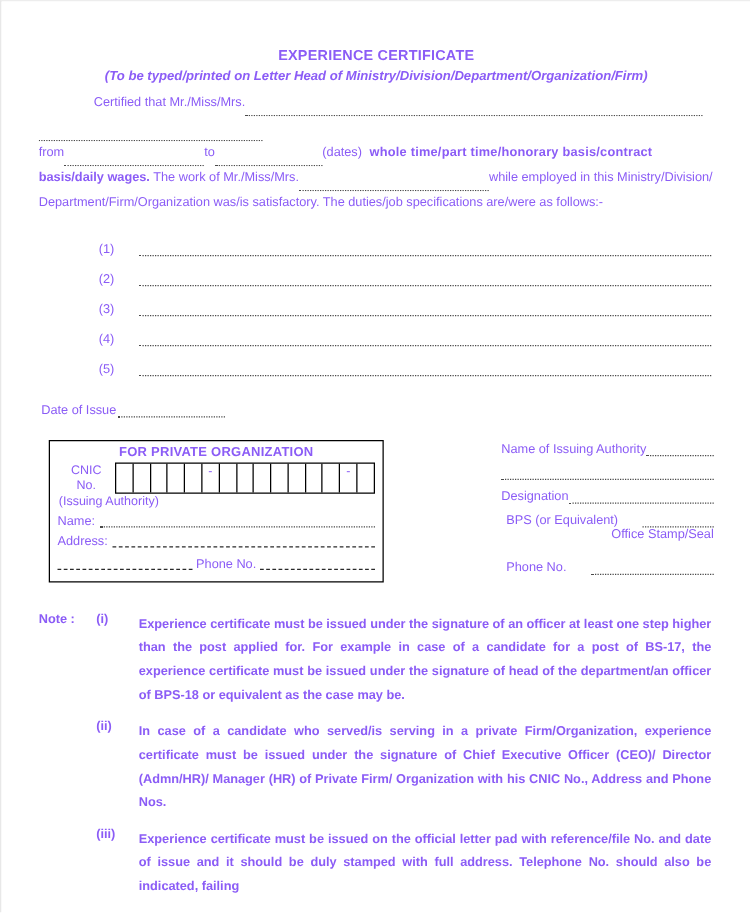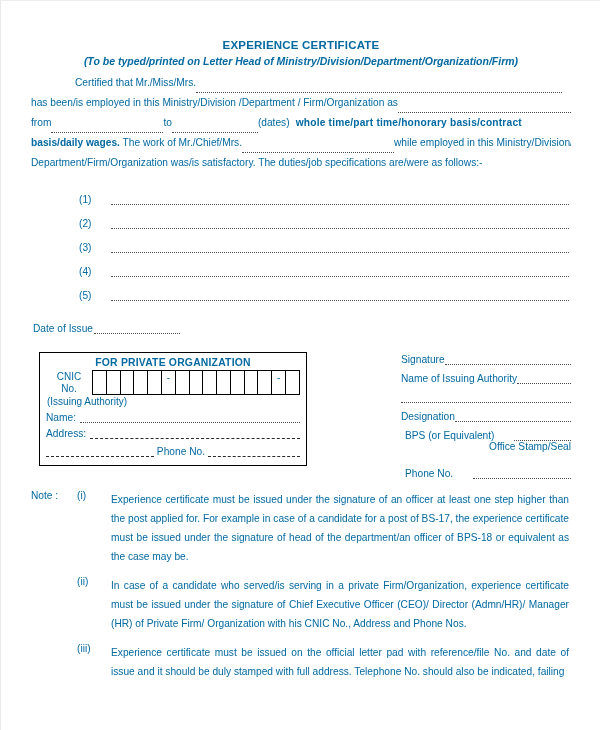--- a/index.html
+++ b/index.html
@@ -9,21 +9,21 @@
   }
   .page {
     position: relative;
     width: 600px;
     height: 730px;
     background: #ffffff;
     box-sizing: border-box;
     border-left: 1px solid #e8e8e8;
     border-top: 1px solid #ededed;
     font-family: "Liberation Sans", sans-serif;
-    color: #0369a1;
+    color: #8b5cf6;
     overflow: hidden;
   }
   .sheet {
     position: absolute;
     left: 30px;
     top: 30px;
     width: 540px;
   }
 
   
@@ -165,21 +165,21 @@
     font-size: 10px;
     line-height: 12px;
   }
   .issuing-auth {
     font-size: 10px;
     margin-top: 1px;
     padding-left: 1px;
   }
   .cnic-field {
     display: flex;
-    align-items: flex-end;
+    align-items: flex-start;
     font-size: 10.2px;
     margin-top: 5px;
   }
   .cnic-field .fl-name { flex: 0 0 auto; }
   .dotline {
     flex: 1 1 auto;
     border-bottom: 1px dotted #4a4a4a;
     height: 9px;
     margin-left: 4px;
   }
@@ -213,20 +213,21 @@
   }
   .sign-line.pad1 { padding-left: 2px; }
   .sign-line.pad2 { padding-left: 6px; gap: 20px; }
   .sign-line.pad3 { padding-left: 12px; flex-direction: column; }
   .sign-line.full-dots .ldr { margin-left: 0; }
 
   
   .notes {
     margin-top: 14px;
     font-size: 10.2px;
+    font-weight: bold;
   }
   .note-row {
     display: flex;
     margin-bottom: 10px;
   }
   .note-key {
     flex: 0 0 46px;
     white-space: nowrap;
   }
   .note-rn {
@@ -249,30 +250,30 @@
     <div class="doc-title">EXPERIENCE CERTIFICATE</div>
     <div class="doc-subtitle">(To be typed/printed on Letter Head of Ministry/Division/Department/Organization/Firm)</div>
 
     <div class="body-block">
 
       <div class="body-line indent">
         <span>Certified that Mr./Miss/Mrs.</span><span class="leader" style="width:366px;"></span>
       </div>
 
       <div class="body-line">
-        <span>has been/is employed in this Ministry/Division /Department / Firm/Organization as</span><span class="leader" style="width:179px;"></span>
+        <span class="leader" style="width:179px;"></span>
       </div>
 
       <div class="body-line">
         <span>from</span><span class="leader" style="width:112px;"></span><span>to</span><span class="leader" style="width:86px;"></span><span>(dates)</span><span class="b spread">&nbsp;&nbsp;</span><span class="b spread">whole    time/part    time/honorary    basis/contract</span>
       </div>
 
       <div class="body-line">
         <span class="b">basis/daily wages.</span>
-        <span>The work of Mr./Chief/Mrs.</span><span class="leader" style="width:152px;"></span><span>while employed in this Ministry/Division/</span>
+        <span>The work of Mr./Miss/Mrs.</span><span class="leader" style="width:152px;"></span><span>while employed in this Ministry/Division/</span>
       </div>
 
       <div class="body-line">
         <span>Department/Firm/Organization was/is satisfactory. The duties/job specifications are/were as follows:-</span>
       </div>
     </div>
 
     <div class="num-list">
       <div class="num-row">
         <span class="num-label">(1)</span>
@@ -343,24 +344,20 @@
 
         <div class="cnic-field phone-row">
           <span class="dashline" style="margin-left:0;"></span>
           <span class="phone-label">Phone No.</span>
           <span class="dashline" style="flex:0 0 92px; margin-left:0;"></span>
         </div>
       </div>
 
       <div class="sign-col">
         <div class="sign-line pad1">
-          <span class="lbl">Signature</span>
-          <span class="ldr"></span>
-        </div>
-        <div class="sign-line pad1">
           <span class="lbl">Name of Issuing Authority</span>
           <span class="ldr"></span>
         </div>
         <div class="sign-line pad1 full-dots">
           <span class="lbl"></span>
           <span class="ldr"></span>
         </div>
         <div class="sign-line pad1">
           <span class="lbl">Designation</span>
           <span class="ldr"></span>

